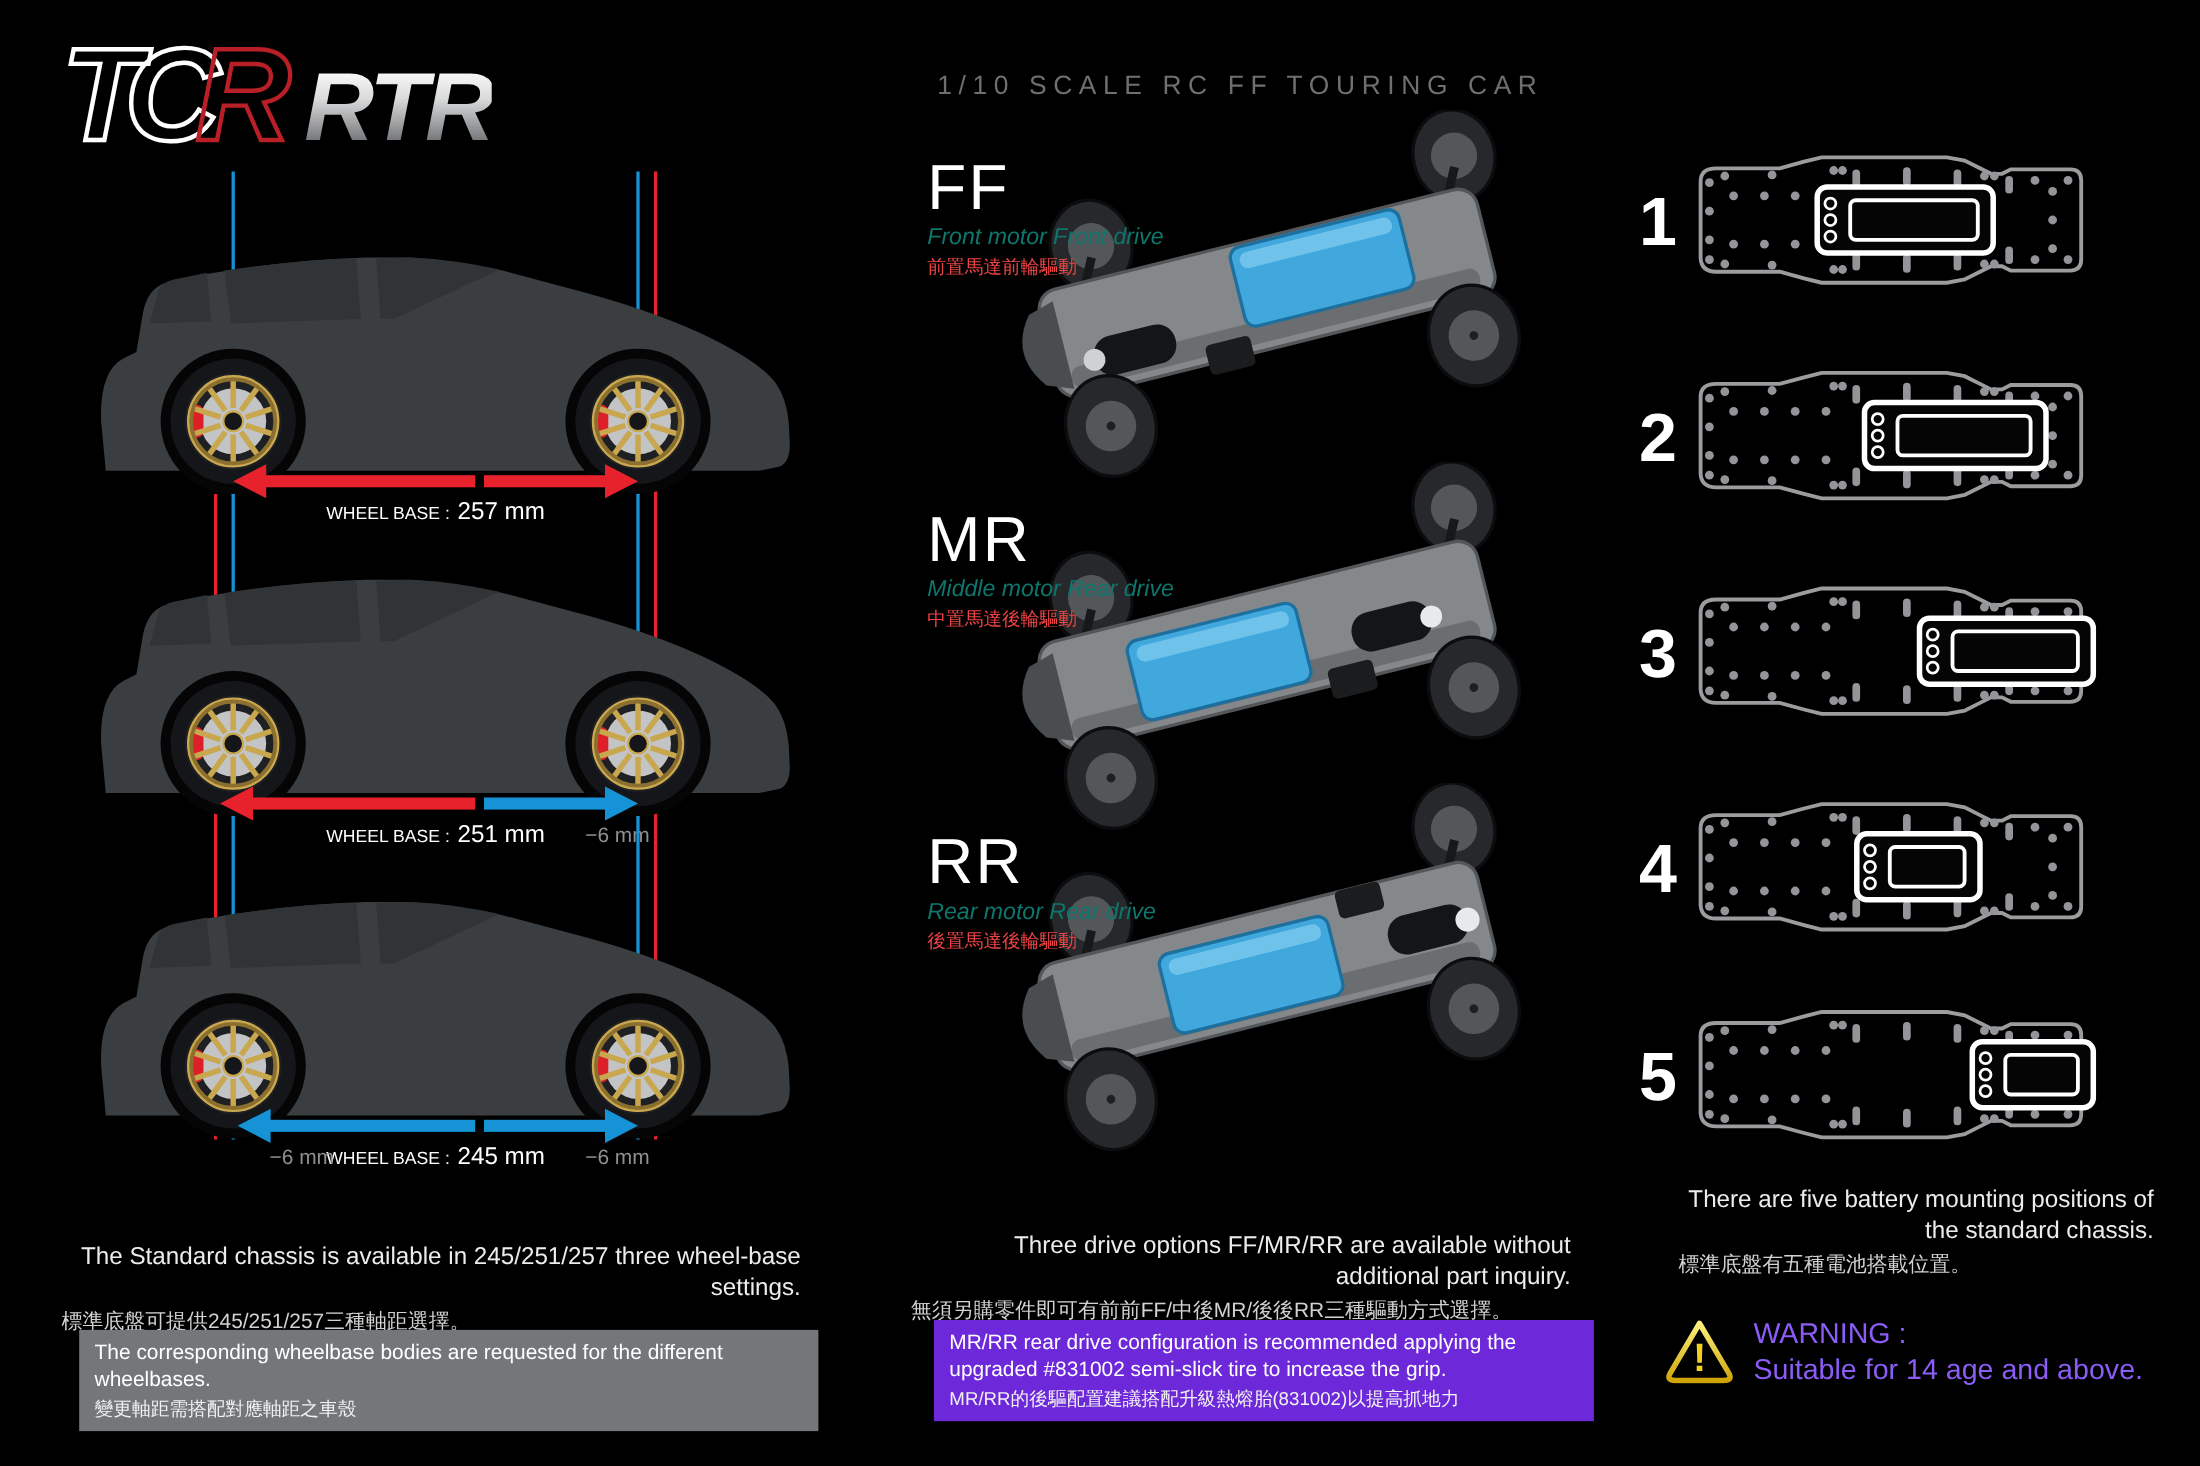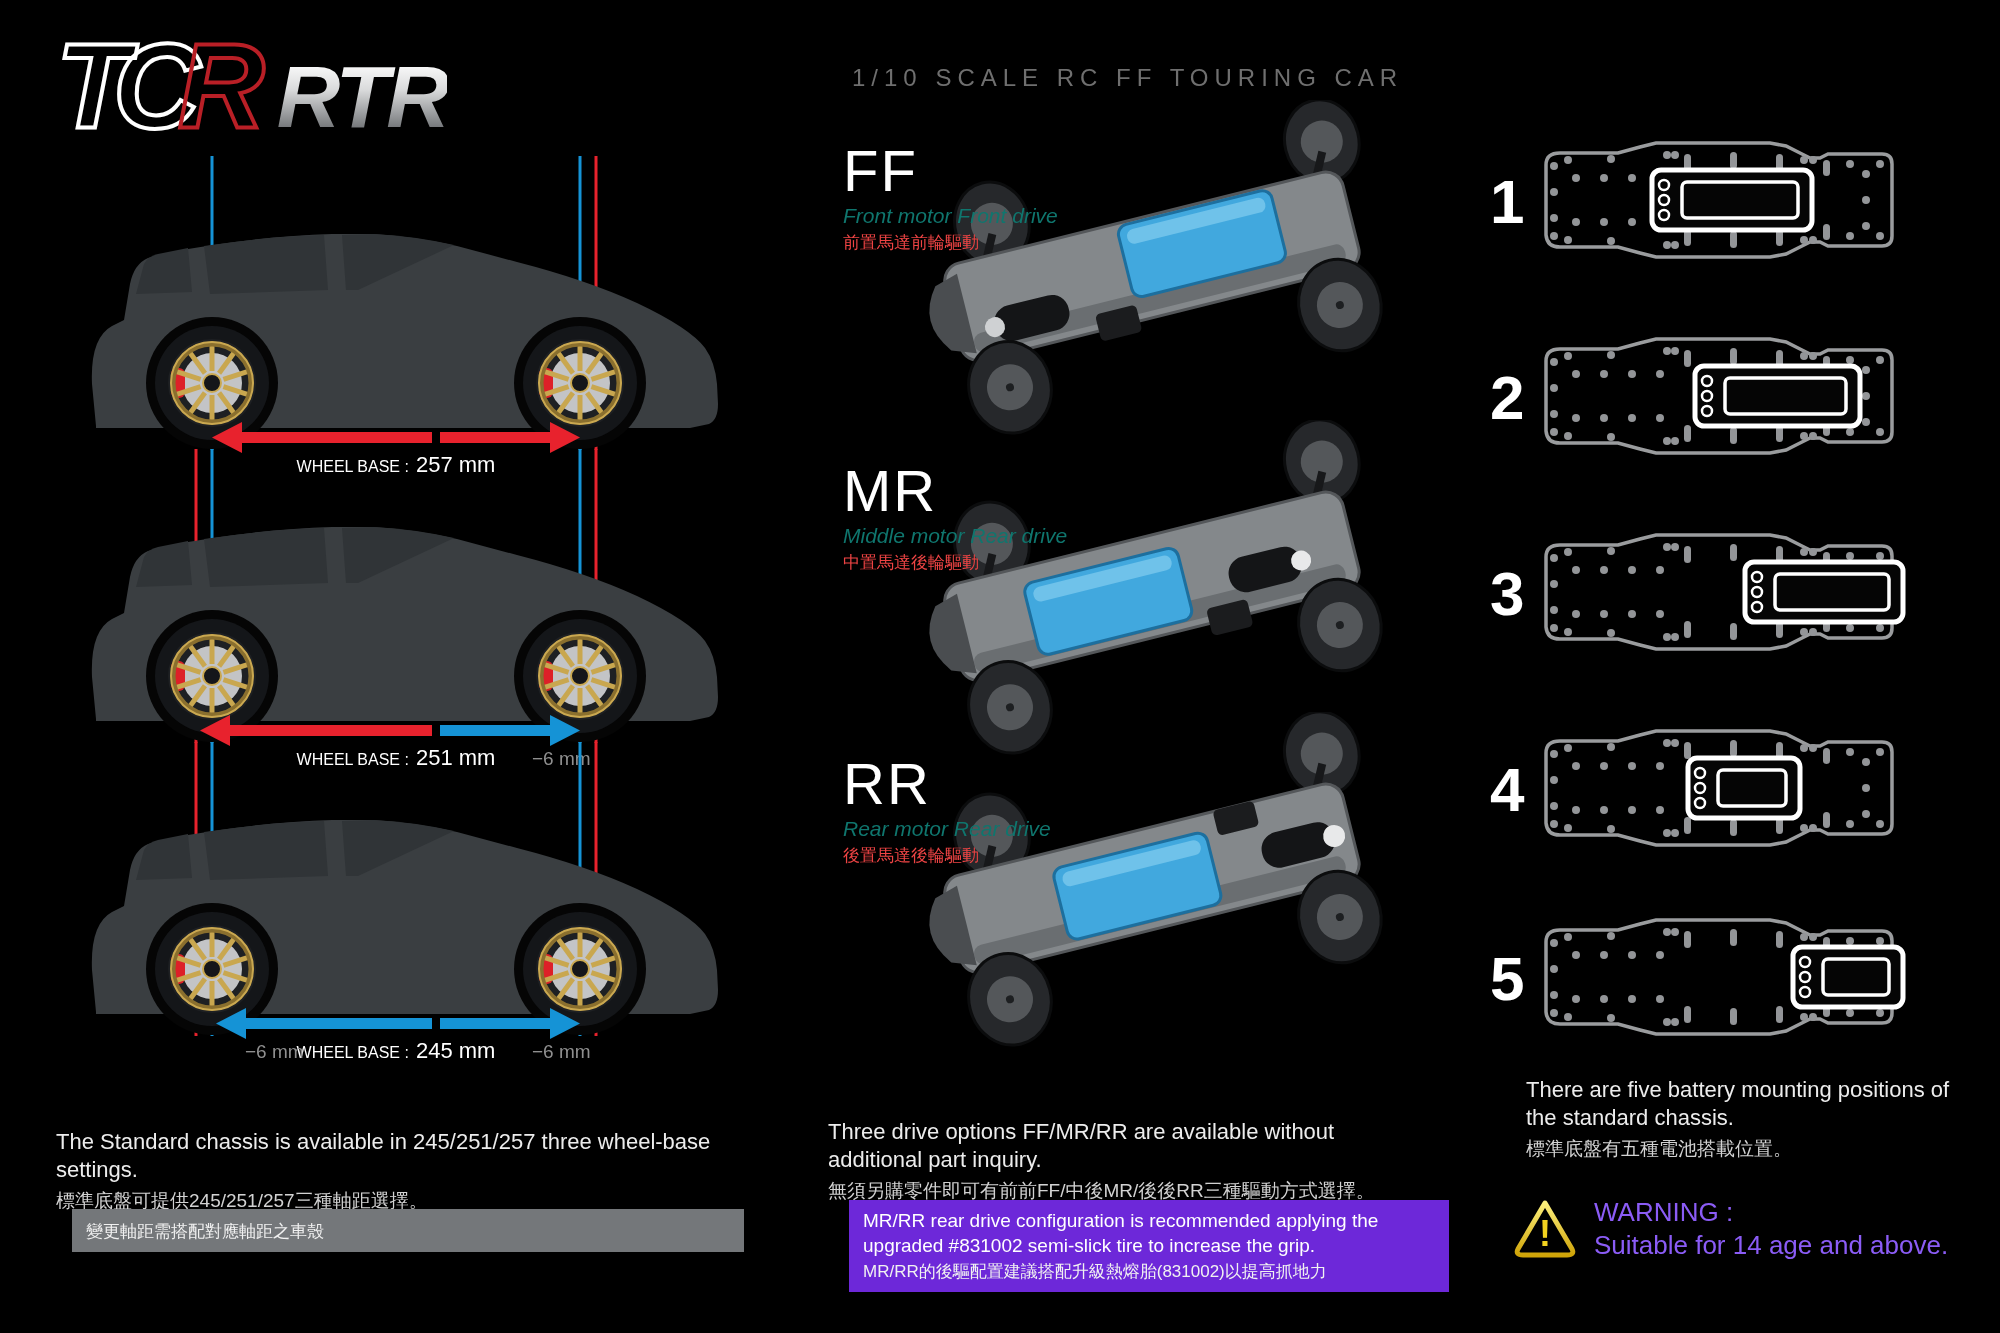--- a/index.html
+++ b/index.html
@@ -19,21 +19,21 @@
             -webkit-background-clip:text;background-clip:text;color:transparent;white-space:nowrap;}
   .tagline{left:852px;top:64px;font-size:24px;letter-spacing:6px;color:#6f6f6f;white-space:nowrap;}
 
   
   .drive-label{left:843px;width:360px;}
   .drive-code{font-size:58px;color:#fff;line-height:1;letter-spacing:2px;}
   .drive-name{font-size:21px;color:#0f766e;margin-top:4px;font-style:italic;}
   .drive-zh{font-size:17px;color:#ef4444;margin-top:3px;}
 
   
-  .note-en{font-size:22px;color:#ececec;line-height:1.25;}
+  .note-en{font-size:22px;color:#ececec;line-height:1.25;text-align:right;}
   .note-zh{font-size:19px;color:#d2d2d2;margin-top:5px;}
   .graybox{padding:9px 14px;}
   .graybox .b-en{font-size:19px;color:#ffffff;line-height:1.3;}
   .graybox .b-zh{font-size:17px;color:#f1f1f1;margin-top:2px;}
   .box-left{background:#74777a;}
   .box-mid{background:#6d28d9;margin-left:21px;}
 
   .warning-wrap{display:flex;align-items:flex-start;gap:16px;}
   .warning-text{font-size:26px;color:#8b5cf6;line-height:1.25;}
 
@@ -347,20 +347,21 @@
       <circle cx="337" cy="70" r="5" fill="#050505" stroke="#fff" stroke-width="2.5"></circle>
       <circle cx="337" cy="85" r="5" fill="#050505" stroke="#fff" stroke-width="2.5"></circle>
     </g>
 </svg>
 
 <div class="abs" style="left:56px;top:1128px;width:672px">
   <div class="note-en">The Standard chassis is available in 245/251/257 three wheel-base settings.</div>
   <div class="note-zh">標準底盤可提供245/251/257三種軸距選擇。</div>
 </div>
 <div class="abs graybox box-left" style="left:72px;top:1209px;width:644px">
+  <div class="b-en">The corresponding wheelbase bodies are requested for the different wheelbases.</div>
   <div class="b-zh">變更軸距需搭配對應軸距之車殼</div>
 </div>
 
 <div class="abs" style="left:828px;top:1118px;width:600px">
   <div class="note-en">Three drive options FF/MR/RR are available without additional part inquiry.</div>
   <div class="note-zh">無須另購零件即可有前前FF/中後MR/後後RR三種驅動方式選擇。</div>
 </div>
 <div class="abs graybox box-mid" style="left:828px;top:1200px;width:572px">
   <div class="b-en">MR/RR rear drive configuration is recommended applying the upgraded #831002 semi-slick tire to increase the grip.</div>
   <div class="b-zh">MR/RR的後驅配置建議搭配升級熱熔胎(831002)以提高抓地力</div>

